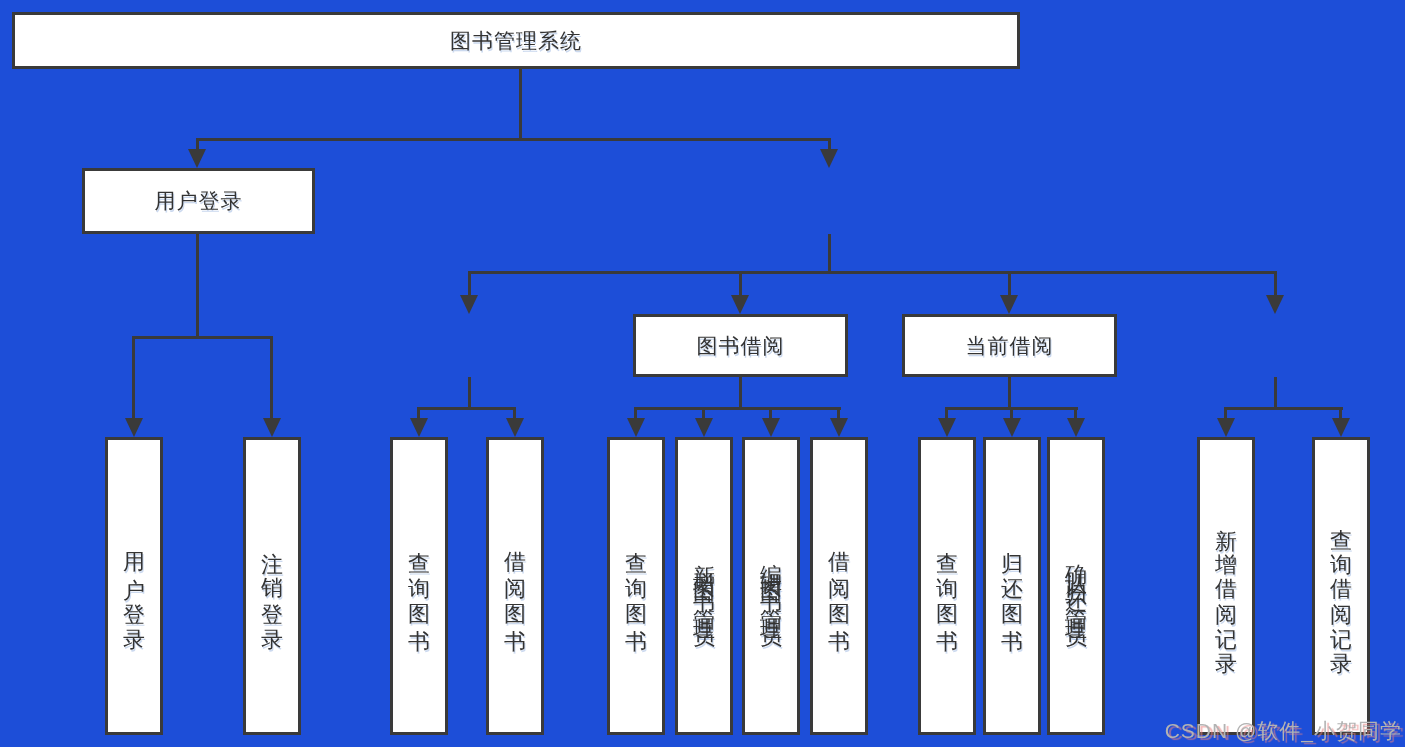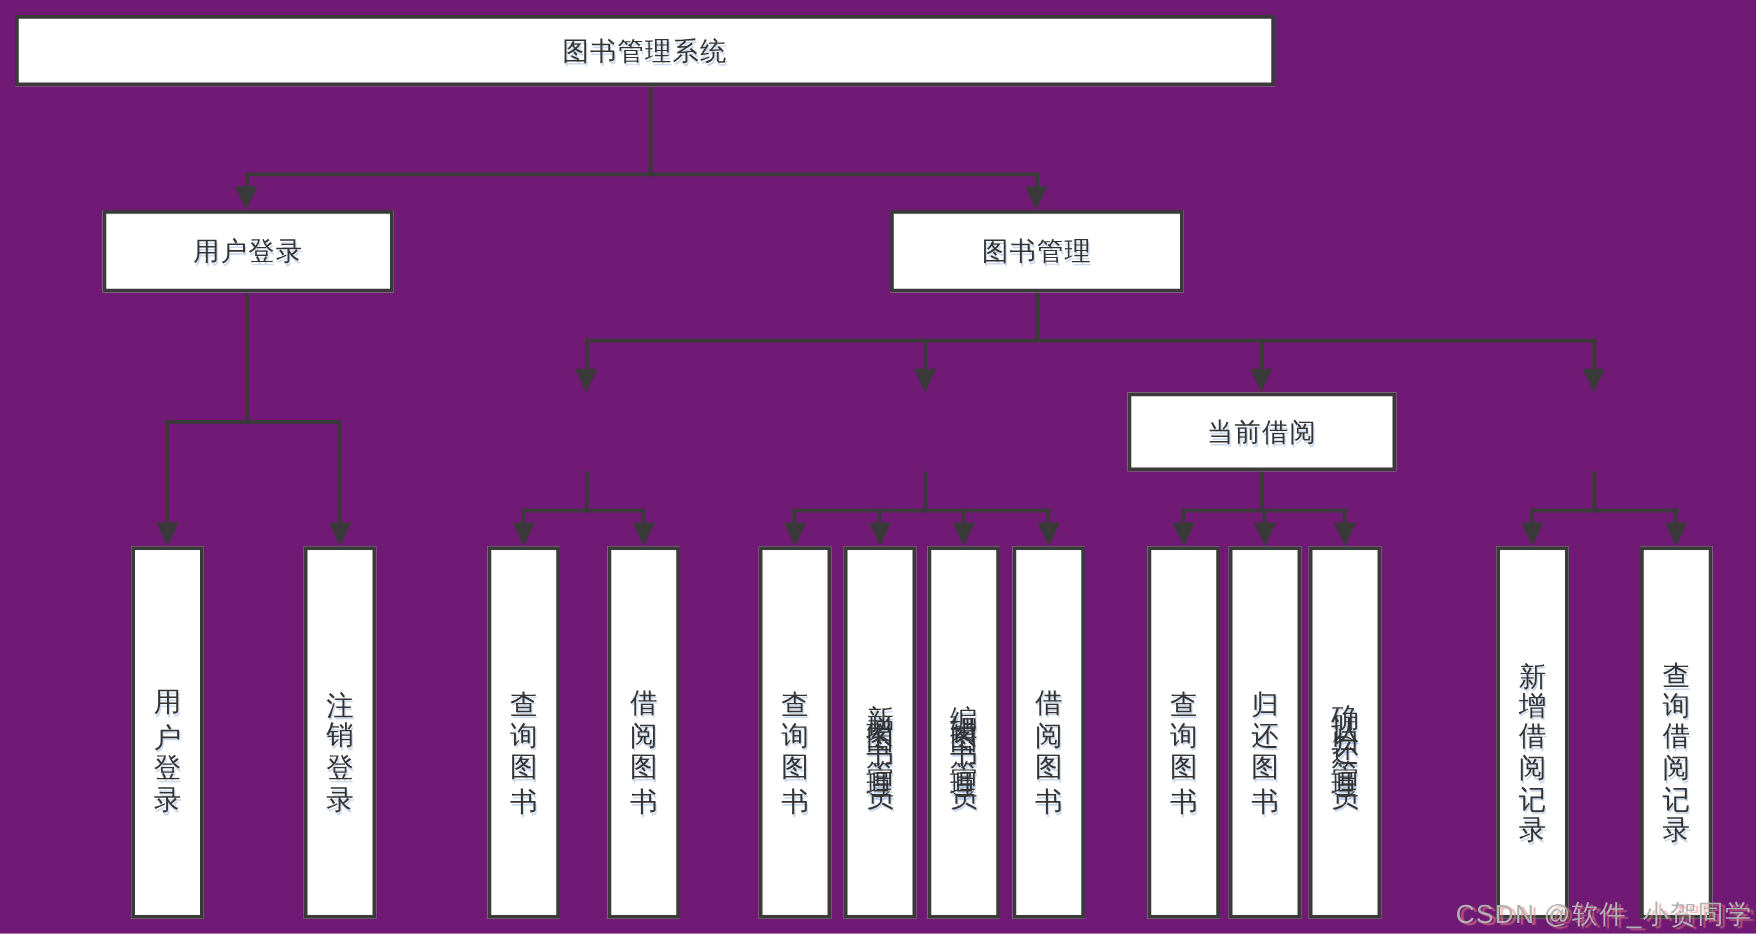--- a/index.html
+++ b/index.html
@@ -1,17 +1,17 @@
 <!DOCTYPE html>
 <html><head>
 <meta charset="utf-8">
 <style>
   html,body{margin:0;padding:0;background:#ffffff;}
   .stage{
-    position:relative;width:1405px;height:747px;background:#701a75;overflow:hidden;
+    position:relative;width:1405px;height:747px;background:#1d4ed8;overflow:hidden;
     font-family:"Liberation Sans",sans-serif;color:#333333;
   }
   .node{
     position:absolute;box-sizing:border-box;border:3px solid #3a3a3a;background:#ffffff;
     display:flex;align-items:center;justify-content:center;z-index:2;
   }
   .node span{ text-shadow:1px 2px 0 rgba(140,170,220,0.45); }
   .hbox{ font-size:21px; letter-spacing:1px; }
   .rootbox{ font-size:21px; }
   .vbox{ }
@@ -45,42 +45,42 @@
   <div class="vline" style="left:519px;top:69px;height:72px"></div>
   <div class="hline" style="left:196px;top:138px;width:635px"></div>
   <div class="vline" style="left:196px;top:138px;height:14px"></div>
   <div class="arrow" style="left:188px;top:149px"></div>
   <div class="vline" style="left:828px;top:138px;height:14px"></div>
   <div class="arrow" style="left:820px;top:149px"></div>
 
   <div class="node hbox" style="left:82px;top:168px;width:233px;height:66px">
     <span>用户登录</span>
   </div>
-  <div class="node hbox" style="left:712px;top:168px;width:235px;height:66px">
-    <span>图书管理</span>
-  </div>
 
   <div class="vline" style="left:196px;top:234px;height:104px"></div>
   <div class="hline" style="left:132px;top:336px;width:141px"></div>
   <div class="vline" style="left:132px;top:336px;height:88px"></div>
   <div class="arrow" style="left:125px;top:418px"></div>
   <div class="vline" style="left:270px;top:336px;height:88px"></div>
   <div class="arrow" style="left:263px;top:418px"></div>
 
   <div class="vline" style="left:828px;top:234px;height:39px"></div>
   <div class="hline" style="left:468px;top:271px;width:809px"></div>
   <div class="vline" style="left:468px;top:271px;height:28px"></div>
   <div class="arrow" style="left:460px;top:295px"></div>
   <div class="vline" style="left:739px;top:271px;height:28px"></div>
   <div class="arrow" style="left:731px;top:295px"></div>
   <div class="vline" style="left:1008px;top:271px;height:28px"></div>
   <div class="arrow" style="left:1000px;top:295px"></div>
   <div class="vline" style="left:1274px;top:271px;height:28px"></div>
   <div class="arrow" style="left:1266px;top:295px"></div>
 
+  <div class="node hbox" style="left:633px;top:314px;width:215px;height:63px">
+    <span>图书借阅</span>
+  </div>
   <div class="node hbox" style="left:902px;top:314px;width:215px;height:63px">
     <span>当前借阅</span>
   </div>
 
   <div class="vline" style="left:468px;top:377px;height:33px"></div>
   <div class="hline" style="left:417px;top:407px;width:99px"></div>
   <div class="vline" style="left:417px;top:407px;height:17px"></div>
   <div class="arrow" style="left:410px;top:418px"></div>
   <div class="vline" style="left:513px;top:407px;height:17px"></div>
   <div class="arrow" style="left:506px;top:418px"></div>

